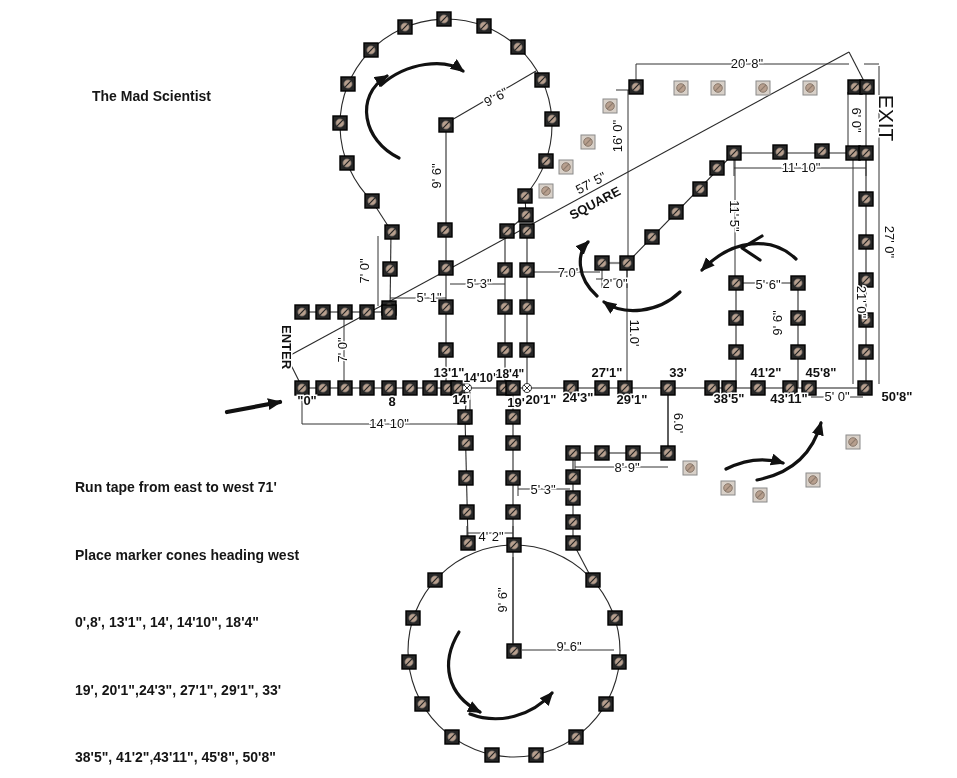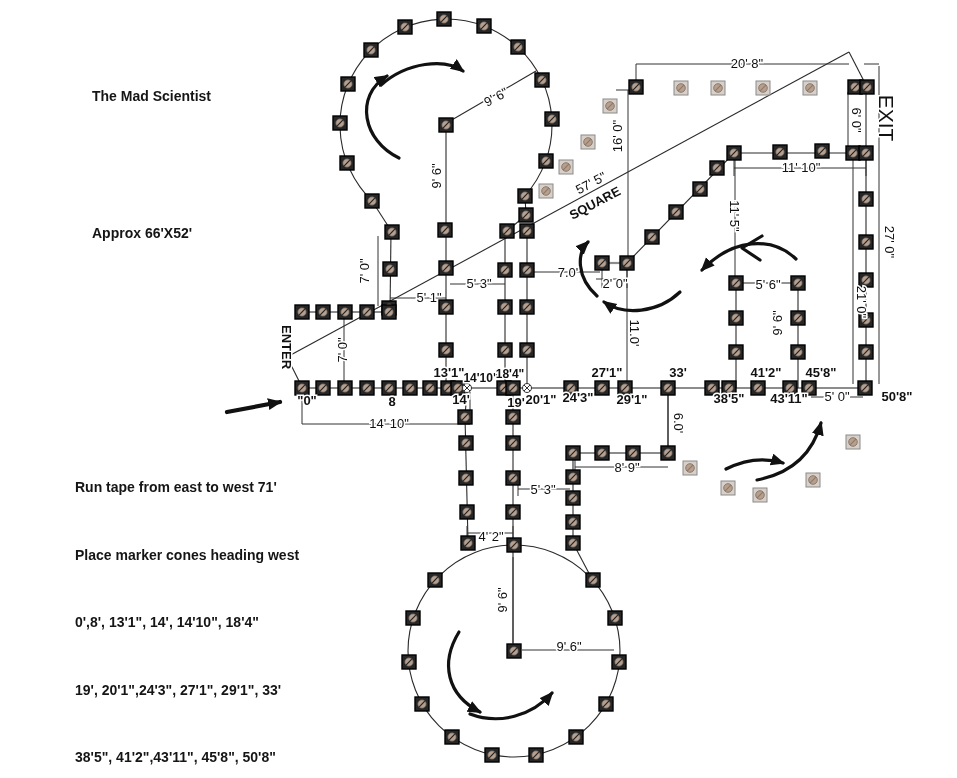--- a/index.html
+++ b/index.html
@@ -781,21 +781,20 @@
       <text x="0" y="0" font-size="13" text-anchor="middle" font-weight="bold" transform="translate(578,402) rotate(0)">24'3"</text>
       <text x="0" y="0" font-size="13" text-anchor="middle" font-weight="bold" transform="translate(632,404) rotate(0)">29'1"</text>
       <text x="0" y="0" font-size="13" text-anchor="middle" font-weight="bold" transform="translate(729,403) rotate(0)">38'5"</text>
       <text x="0" y="0" font-size="13" text-anchor="middle" font-weight="bold" transform="translate(789,403) rotate(0)">43'11"</text>
       <text x="0" y="0" font-size="13" text-anchor="middle" font-weight="bold" transform="translate(897,401) rotate(0)">50'8"</text>
     </svg>
 
   <div id="titleblock" class="txtblock">
     <div>The Mad Scientist</div>
     <div class="gap"></div>
-    <div>Approx 66'X52'</div>
   </div>
 
   <div id="instructions" class="txtblock">
     <div>Run tape from east to west 71'</div>
     <div>Place marker cones heading west</div>
     <div>0',8', 13'1", 14', 14'10", 18'4"</div>
     <div>19', 20'1",24'3", 27'1", 29'1", 33'</div>
     <div>38'5", 41'2",43'11", 45'8", 50'8"</div>
   </div>
 

